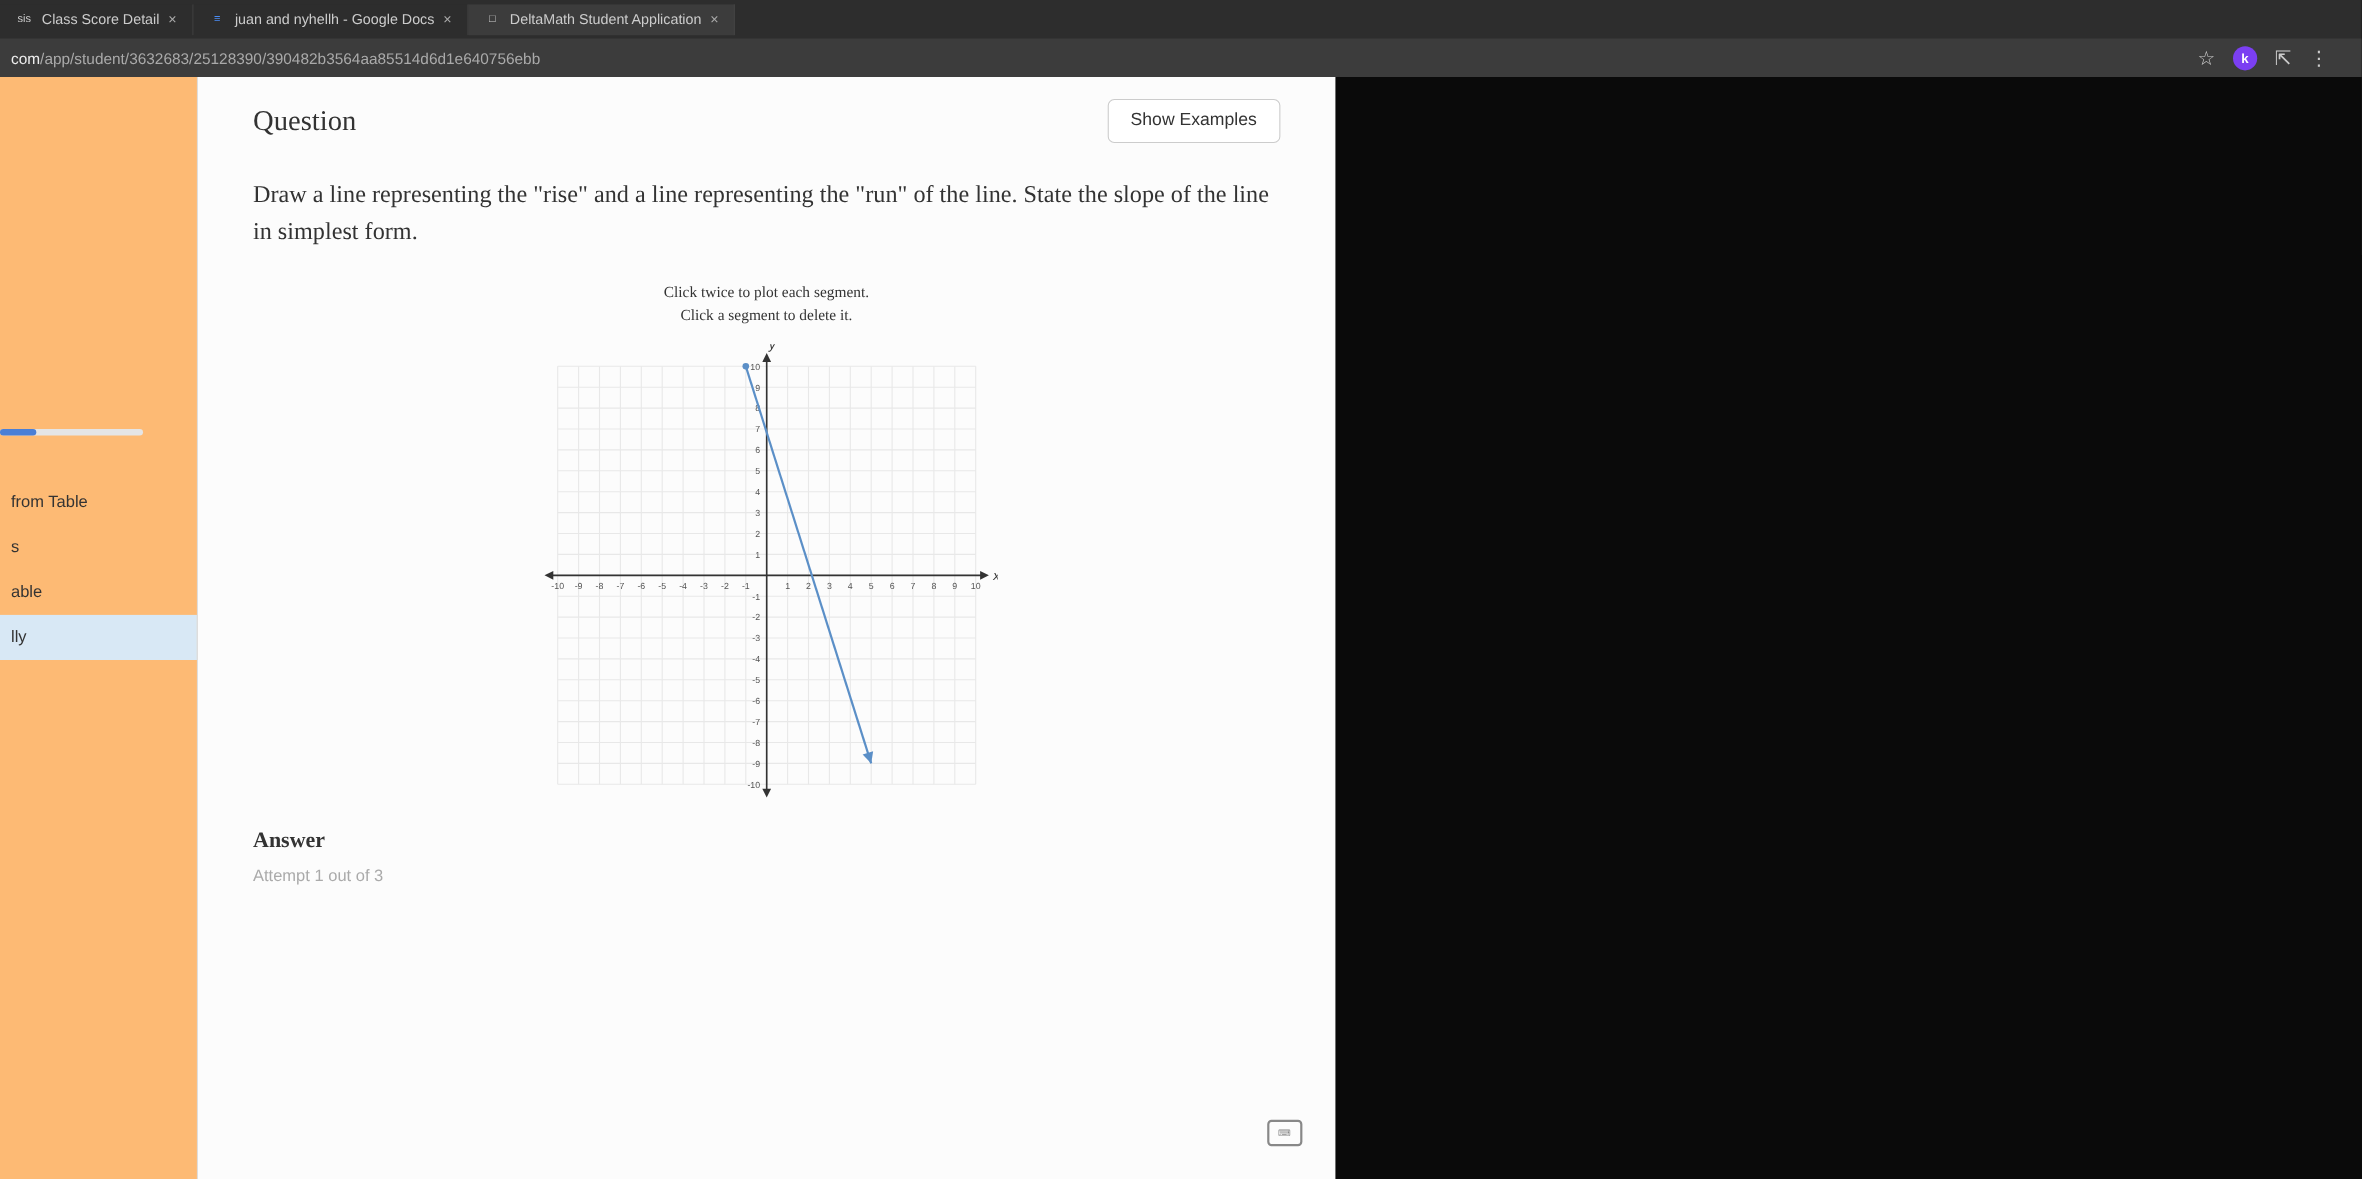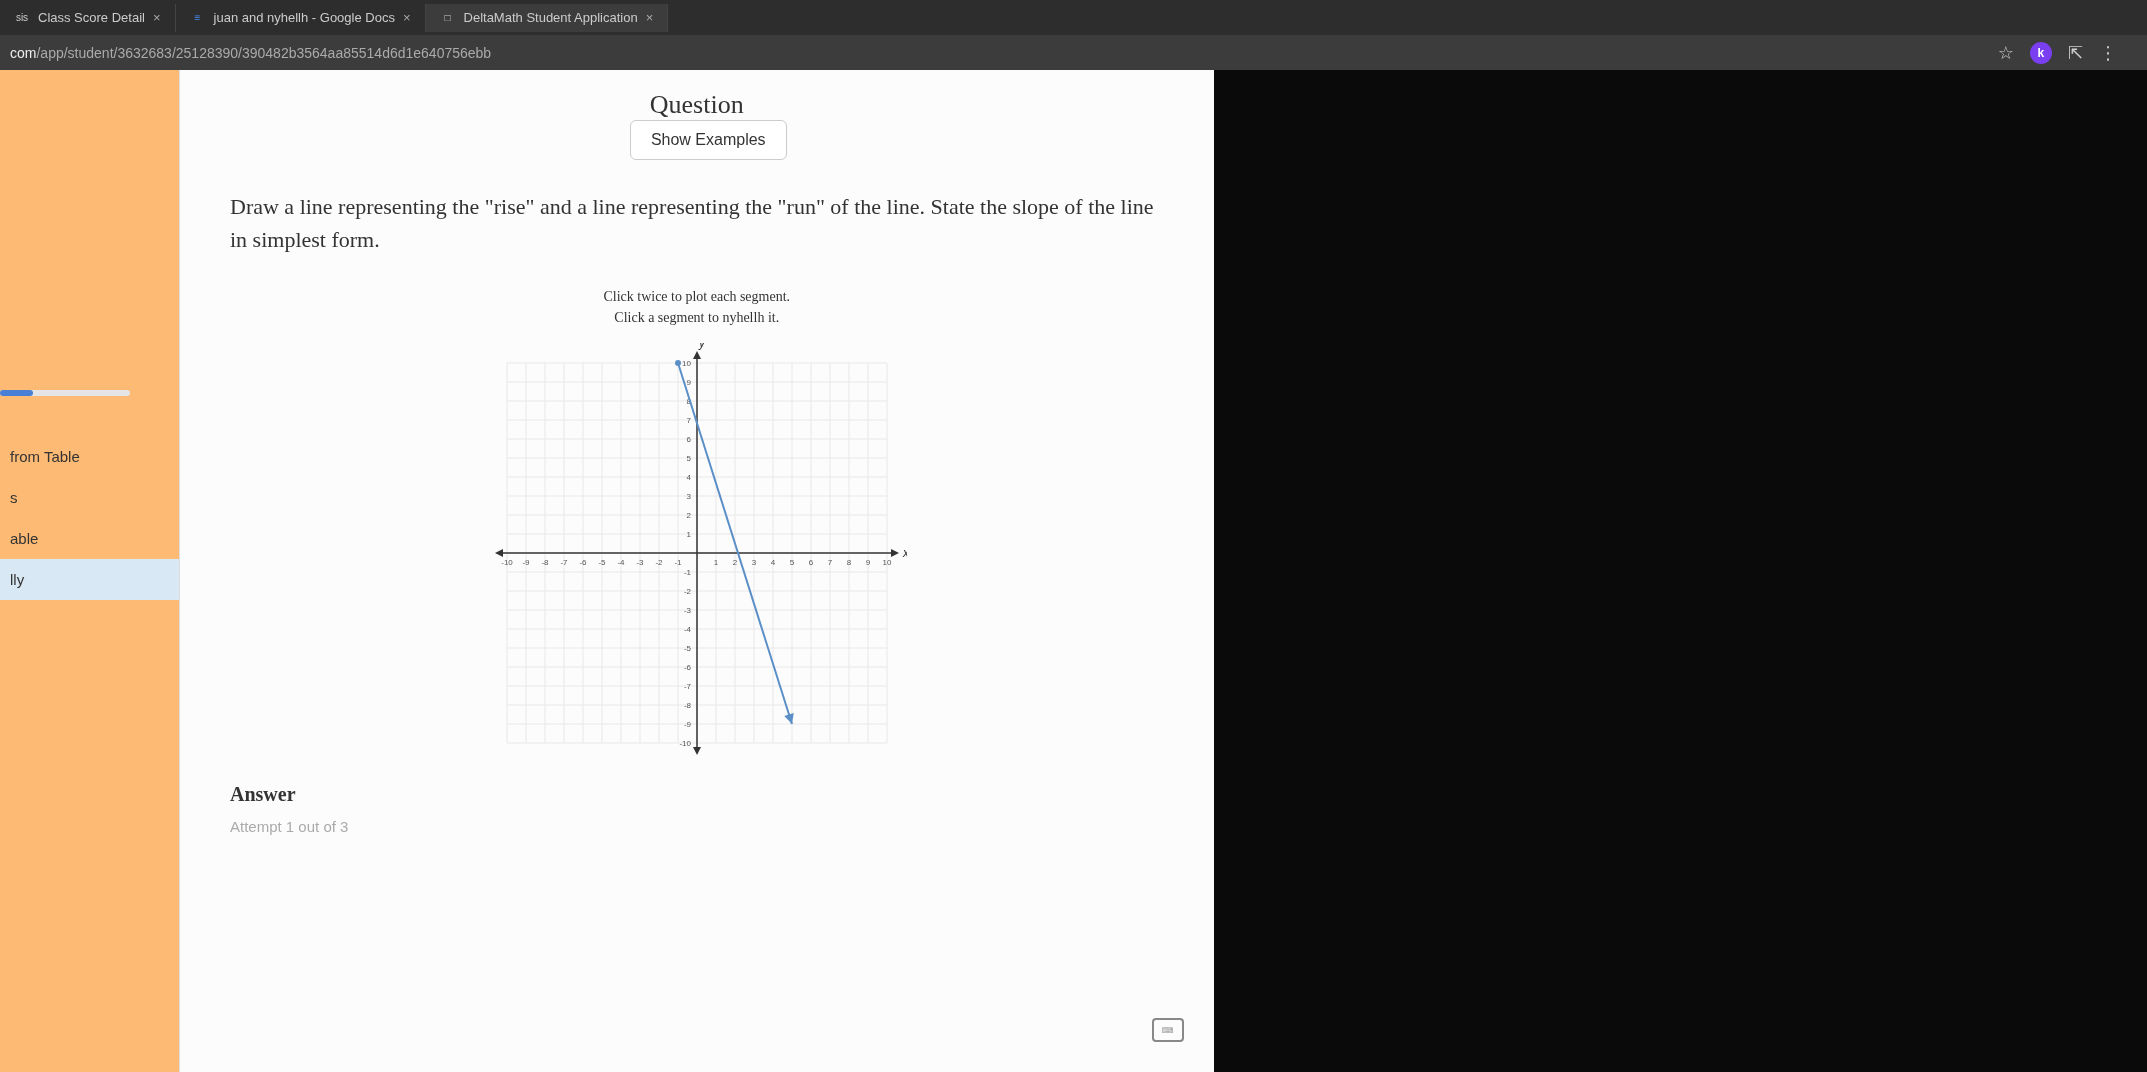--- a/index.html
+++ b/index.html
@@ -106,21 +106,20 @@
     background: #fcfcfc;
     padding: 20px 50px;
     position: relative;
     max-width: 1060px;
   }
   .question-header {
     display: flex;
     justify-content: space-between;
     align-items: center;
     margin-bottom: 30px;
-    flex-direction: column;
   }
   .question-title {
     font-family: Georgia, serif;
     font-size: 26px;
     color: #333;
   }
   .show-examples-btn {
     background: white;
     border: 1px solid #ccc;
     border-radius: 6px;
@@ -234,21 +233,21 @@
   <div class="content">
     <div class="question-header">
       <div class="question-title">Question</div>
       <button class="show-examples-btn">Show Examples</button>
     </div>
 
     <div class="question-text">Draw a line representing the "rise" and a line representing the "run" of the line. State the slope of the line in simplest form.</div>
 
     <div class="instruction-text">
       <div>Click twice to plot each segment.</div>
-      <div>Click a segment to nyhellh it.</div>
+      <div>Click a segment to delete it.</div>
     </div>
 
     <div class="chart-container">
       <svg class="chart" width="420" height="420" viewBox="0 0 420 420">
           <line x1="20" y1="400" x2="20" y2="20" stroke="#e8e8e8" stroke-width="1"></line>
           <line x1="20" y1="400" x2="400" y2="400" stroke="#e8e8e8" stroke-width="1"></line>
           <line x1="39" y1="400" x2="39" y2="20" stroke="#e8e8e8" stroke-width="1"></line>
           <line x1="20" y1="381" x2="400" y2="381" stroke="#e8e8e8" stroke-width="1"></line>
           <line x1="58" y1="400" x2="58" y2="20" stroke="#e8e8e8" stroke-width="1"></line>
           <line x1="20" y1="362" x2="400" y2="362" stroke="#e8e8e8" stroke-width="1"></line>

